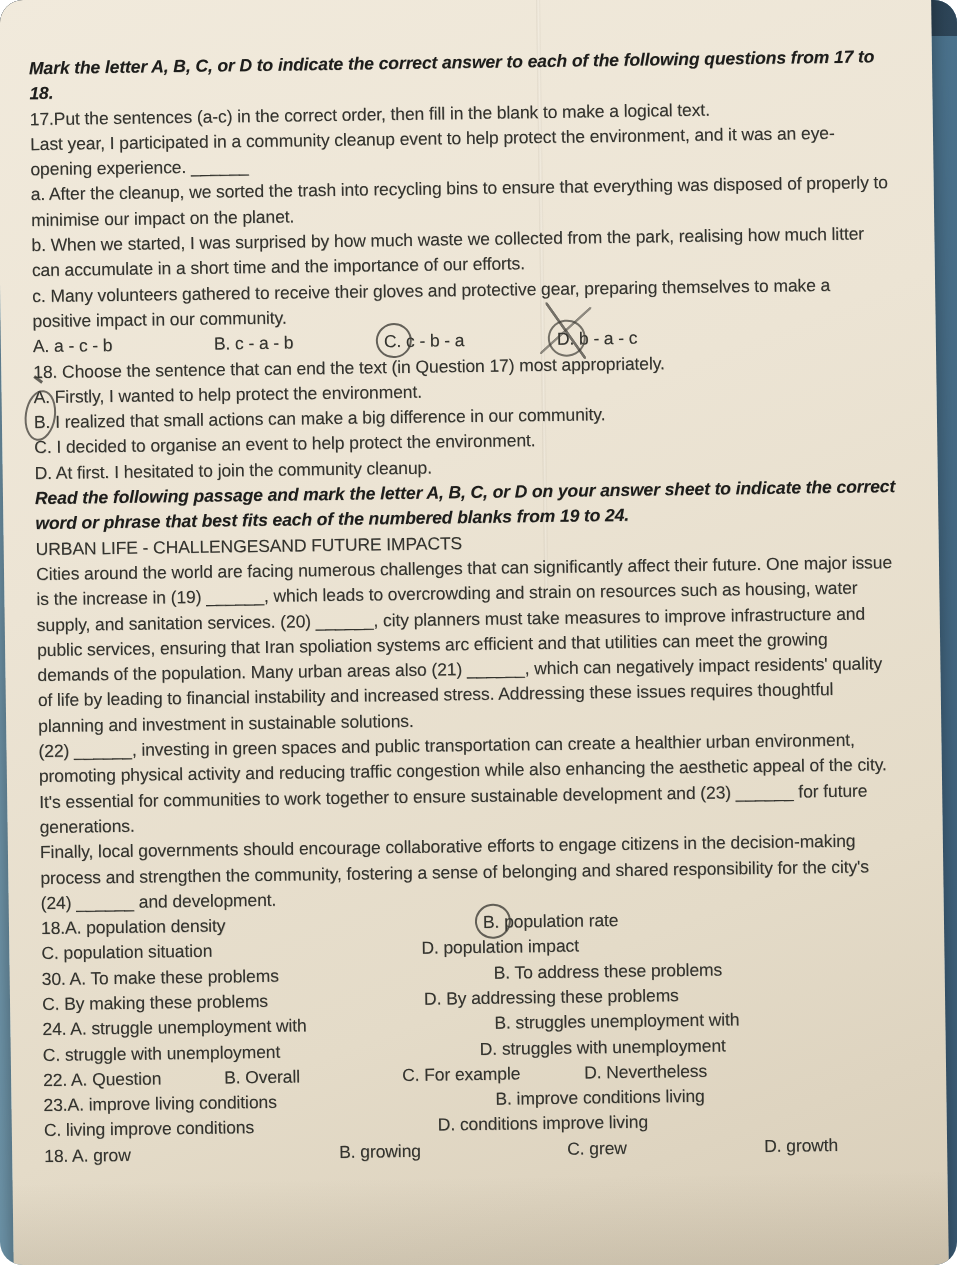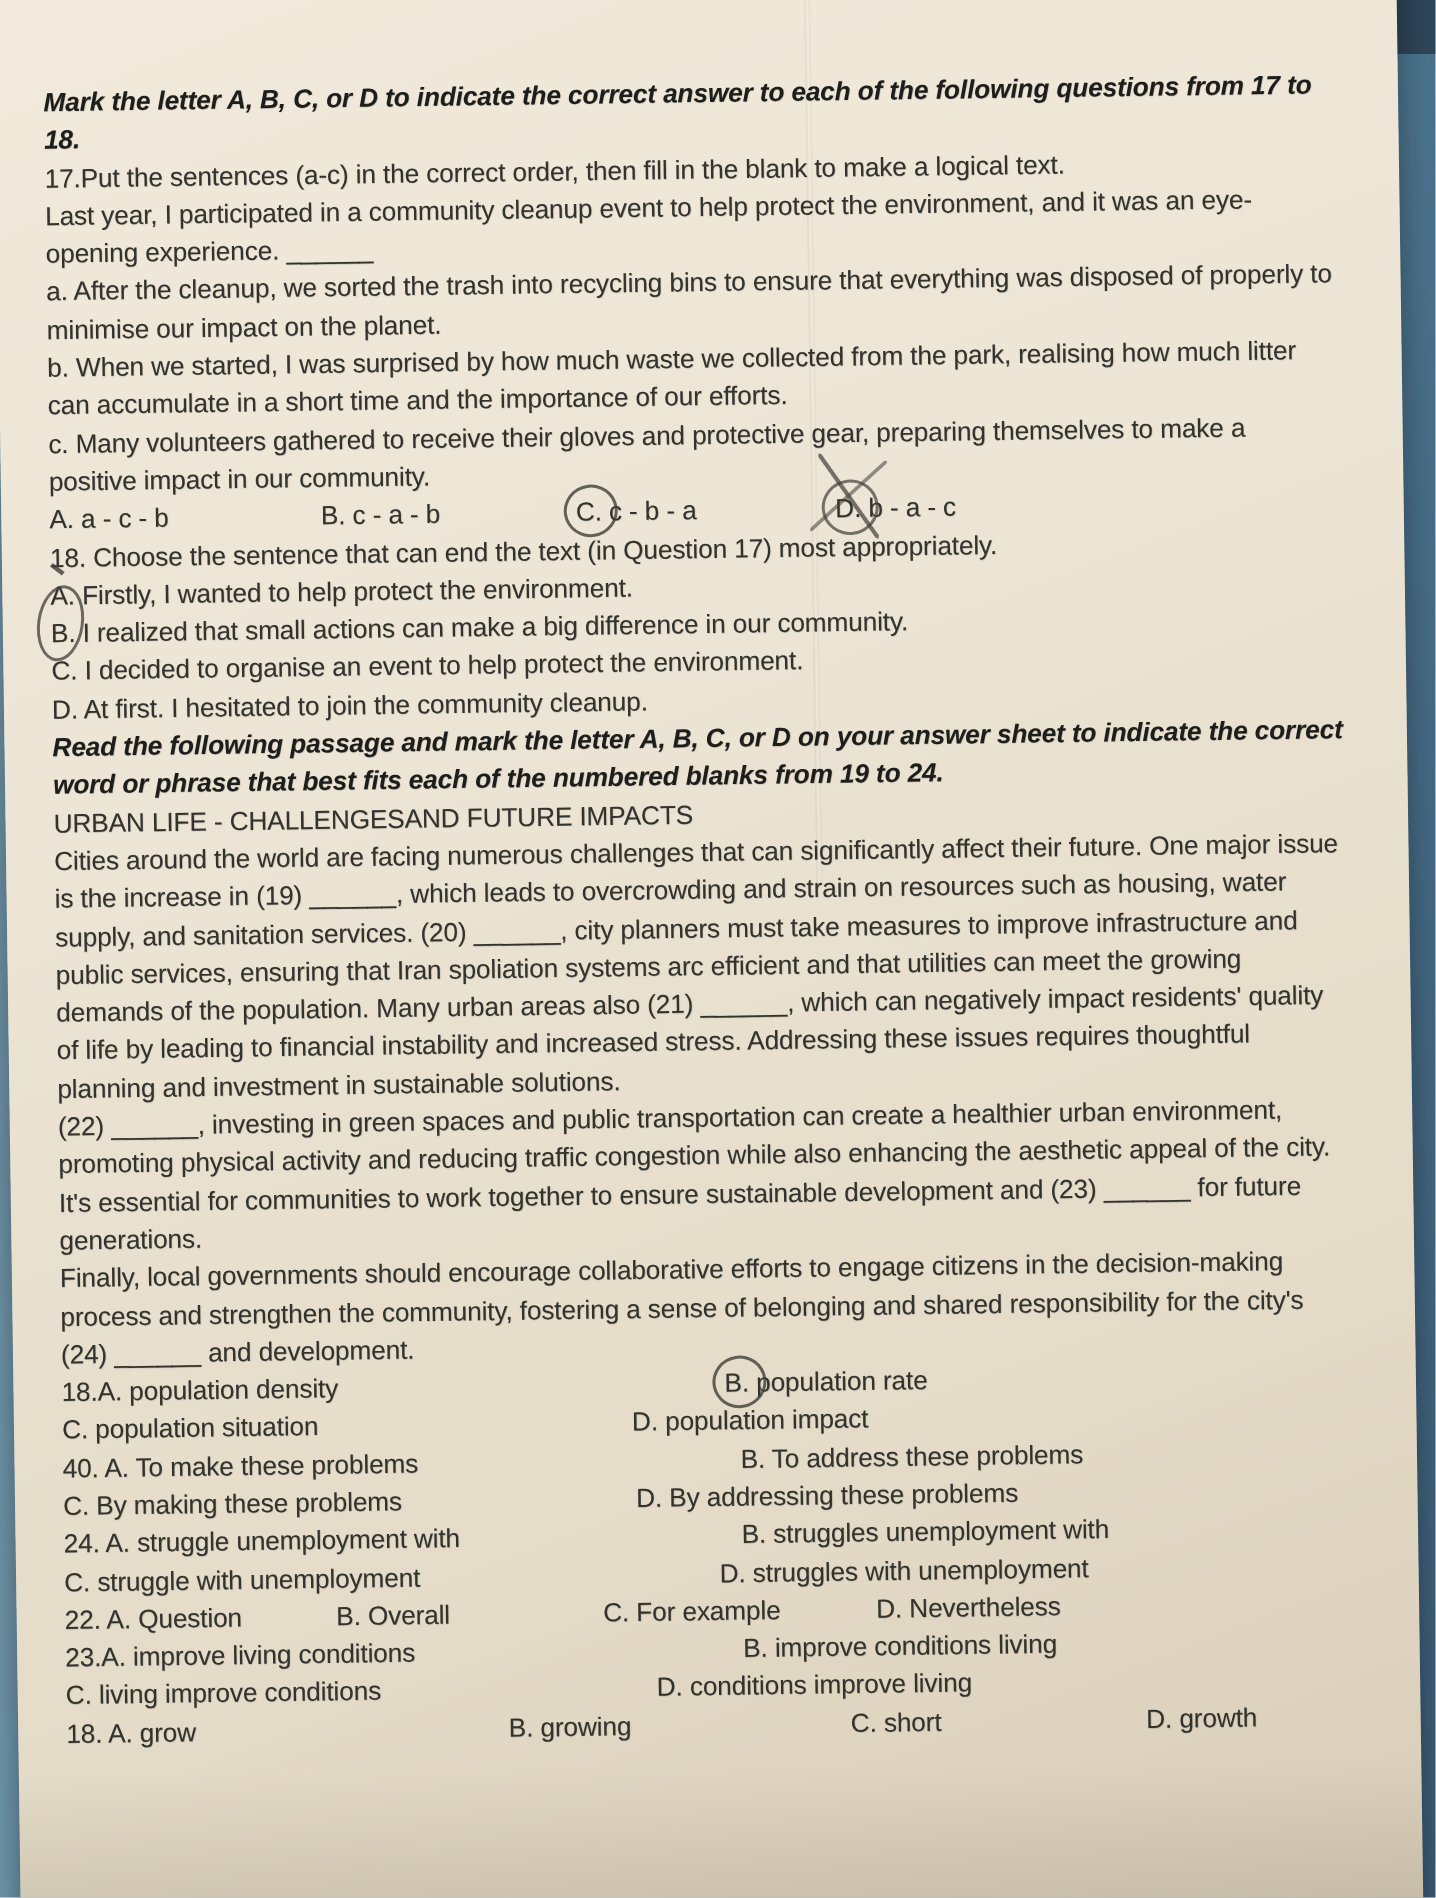--- a/index.html
+++ b/index.html
@@ -1,19 +1,20 @@
 <!DOCTYPE html>
 <html><head>
 <meta charset="utf-8">
 <style>
   html,body{margin:0;padding:0;}
   #scene{
     position:relative;width:957px;height:1265px;overflow:hidden;
     background:linear-gradient(100deg,#7499ad 0%,#6690a6 45%,#54809a 70%,#3c5d78 100%);
     font-family:"Liberation Sans",sans-serif;
+    border-radius:23px;
   }
   #top-dark{
     position:absolute;top:0;left:0;right:0;height:36px;
     background:linear-gradient(90deg,#0c0f16 0%,#141b28 28%,#24374a 62%,#2e4659 100%);
   }
   #paper{
     position:absolute;left:5px;top:-10px;right:17px;bottom:-22px;
     transform:rotate(-0.8deg);
     background:linear-gradient(160deg,#f1eadc 0%,#ece4d4 38%,#e4dbc8 72%,#d8cdb8 100%);
     box-shadow:0 0 22px rgba(0,0,0,.4);
@@ -124,21 +125,21 @@
       <div class="arow">
         <div><span class="penmark lbl">18.A.</span> <span>population density</span></div>
         <div class="pad70"><span class="penmark lbl mark-circled">B.</span> <span>population rate</span></div>
       </div>
       <div class="arow">
         <div><span class="penmark lbl">C.</span> <span>population situation</span></div>
         <div class="pad8"><span class="penmark lbl">D.</span> <span>population impact</span></div>
       </div>
 
       <div class="arow">
-        <div><span class="penmark lbl">40. A.</span> <span>To make these problems</span></div>
+        <div><span class="penmark lbl">30. A.</span> <span>To make these problems</span></div>
         <div class="pad80"><span class="penmark lbl">B.</span> <span>To address these problems</span></div>
       </div>
       <div class="arow">
         <div><span class="penmark lbl">C.</span> <span>By making these problems</span></div>
         <div class="pad10"><span class="penmark lbl">D.</span> <span>By addressing these problems</span></div>
       </div>
 
       <div class="arow">
         <div><span class="penmark lbl">24. A.</span> <span>struggle unemployment with</span></div>
         <div class="pad80"><span class="penmark lbl">B.</span> <span>struggles unemployment with</span></div>
@@ -160,19 +161,19 @@
         <div class="pad80"><span class="penmark lbl">B.</span> <span>improve conditions living</span></div>
       </div>
       <div class="arow">
         <div><span class="penmark lbl">C.</span> <span>living improve conditions</span></div>
         <div class="pad22"><span class="penmark lbl">D.</span> <span>conditions improve living</span></div>
       </div>
 
       <div class="frow r24">
         <span class="c0"><span class="penmark lbl">18. A.</span> <span>grow</span></span>
         <span class="c1"><span class="penmark lbl">B.</span> <span>growing</span></span>
-        <span class="c2"><span class="penmark lbl">C.</span> <span>short</span></span>
+        <span class="c2"><span class="penmark lbl">C.</span> <span>grew</span></span>
         <span class="c3"><span class="penmark lbl">D.</span> <span>growth</span></span>
       </div>
 
     </div>
   </div>
 </div>
 
 </body></html>

